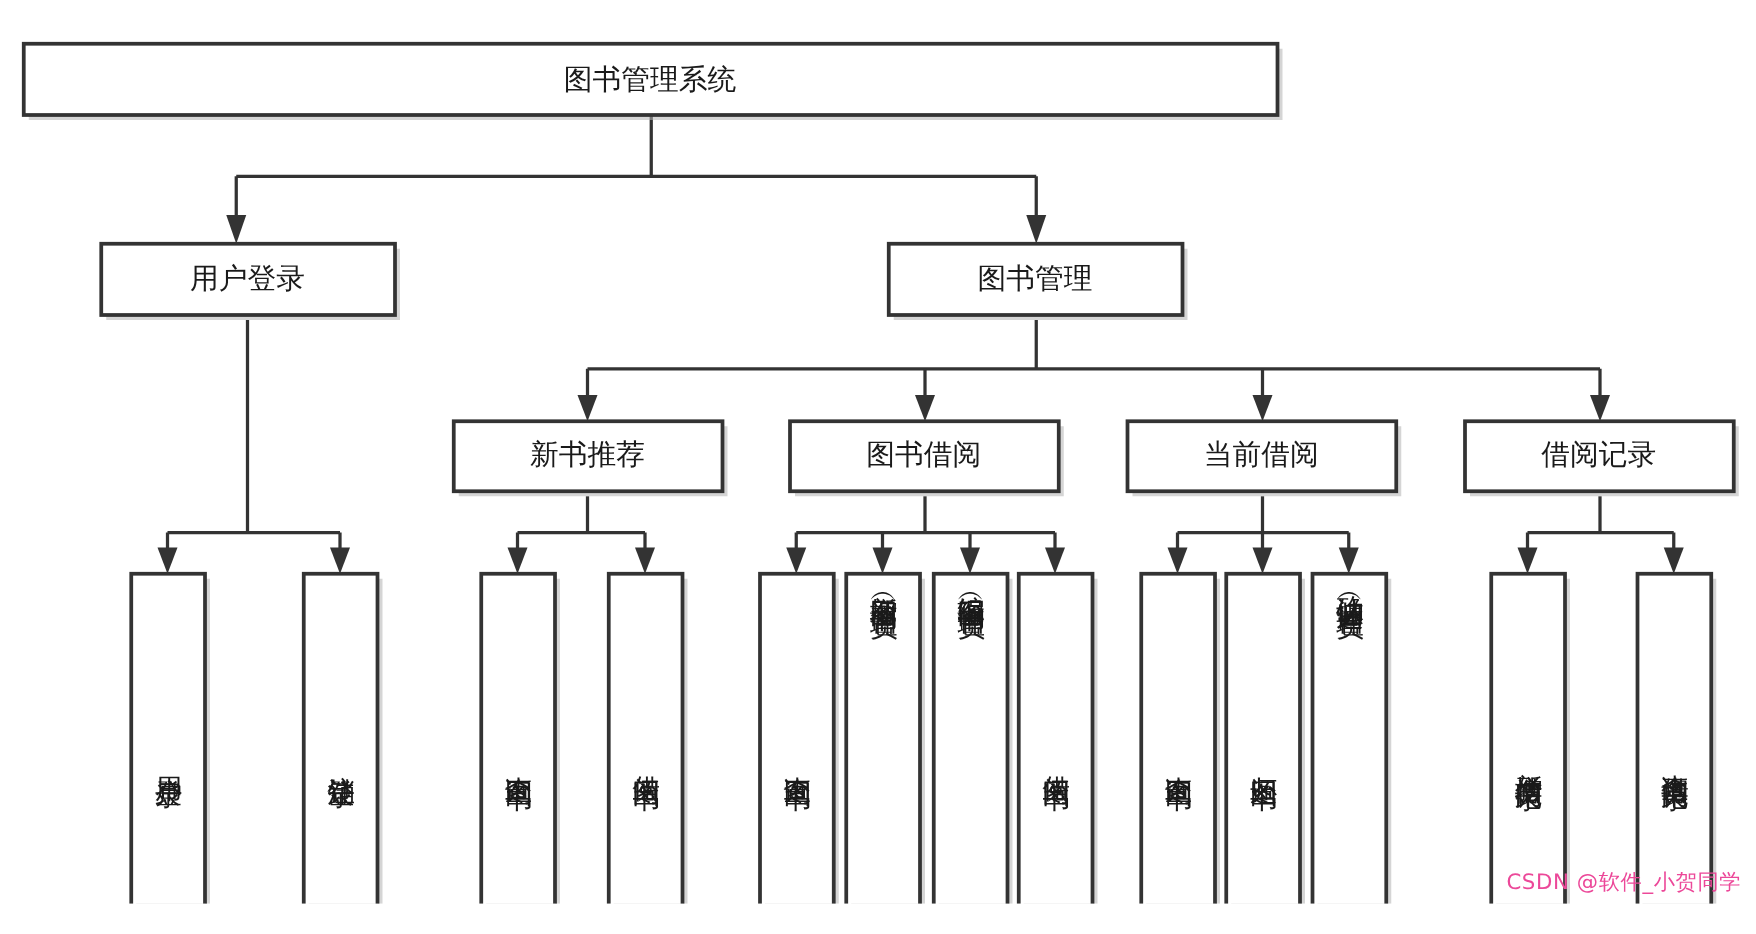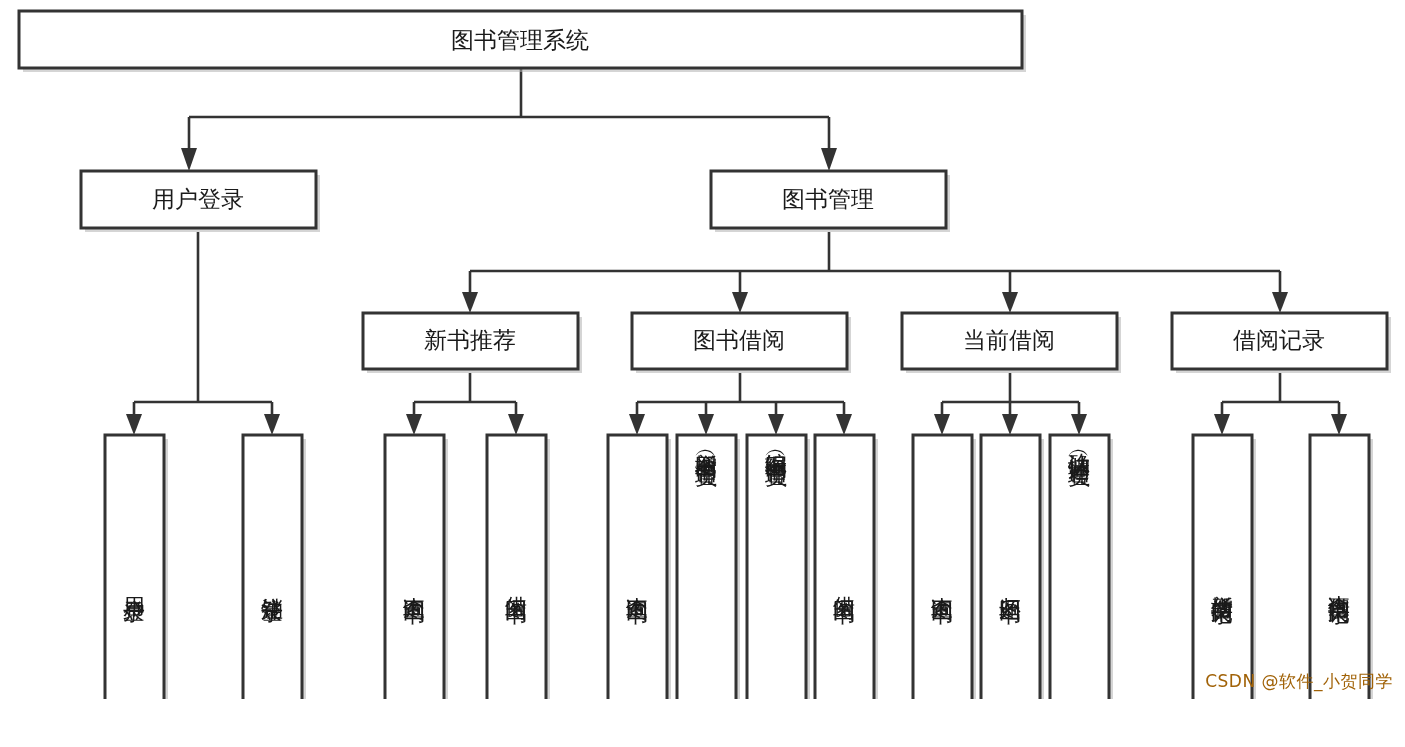--- a/index.html
+++ b/index.html
@@ -6,20 +6,21 @@
   body{
     font-family:"DejaVu Sans","Liberation Sans",sans-serif;
     -webkit-font-smoothing:antialiased;
   }
   #stage{
     position:relative;
     width:1405px;
     height:699px;
     background:#ffffff;
     overflow:hidden;
+    margin-top:24px;
   }
   svg#diagram{
     position:absolute;
     left:0; top:0;
     width:1405px;
     height:747px;
   }
   .node-rect{
     fill:#ffffff;
     stroke:#333333;
@@ -43,21 +44,21 @@
     fill:#1a1a1a;
     font-family:"DejaVu Sans","Liberation Sans",sans-serif;
     font-size:23px;
     text-anchor:middle;
     dominant-baseline:middle;
   }
   .watermark{
     position:absolute;
     right:12px;
     bottom:6px;
-    color:#a16207;
+    color:#ec4899;
     font-size:17px;
     font-family:"DejaVu Sans","Liberation Sans",sans-serif;
     letter-spacing:.5px;
     white-space:nowrap;
     user-select:none;
   }
   .vlabel-wrap{
     position:absolute;
     display:flex;
     align-items:center;

